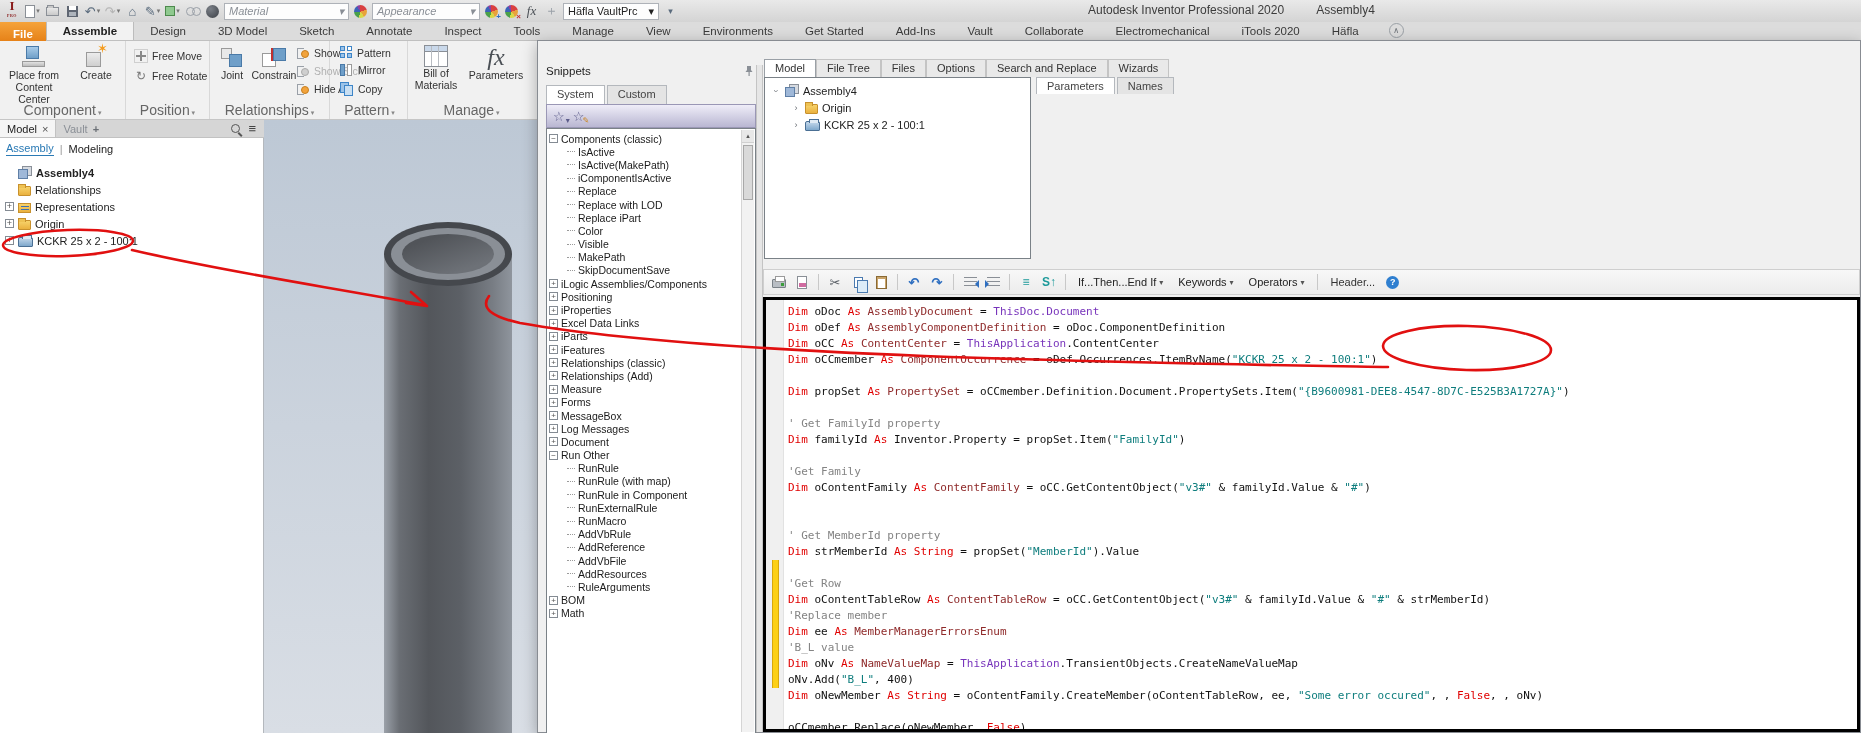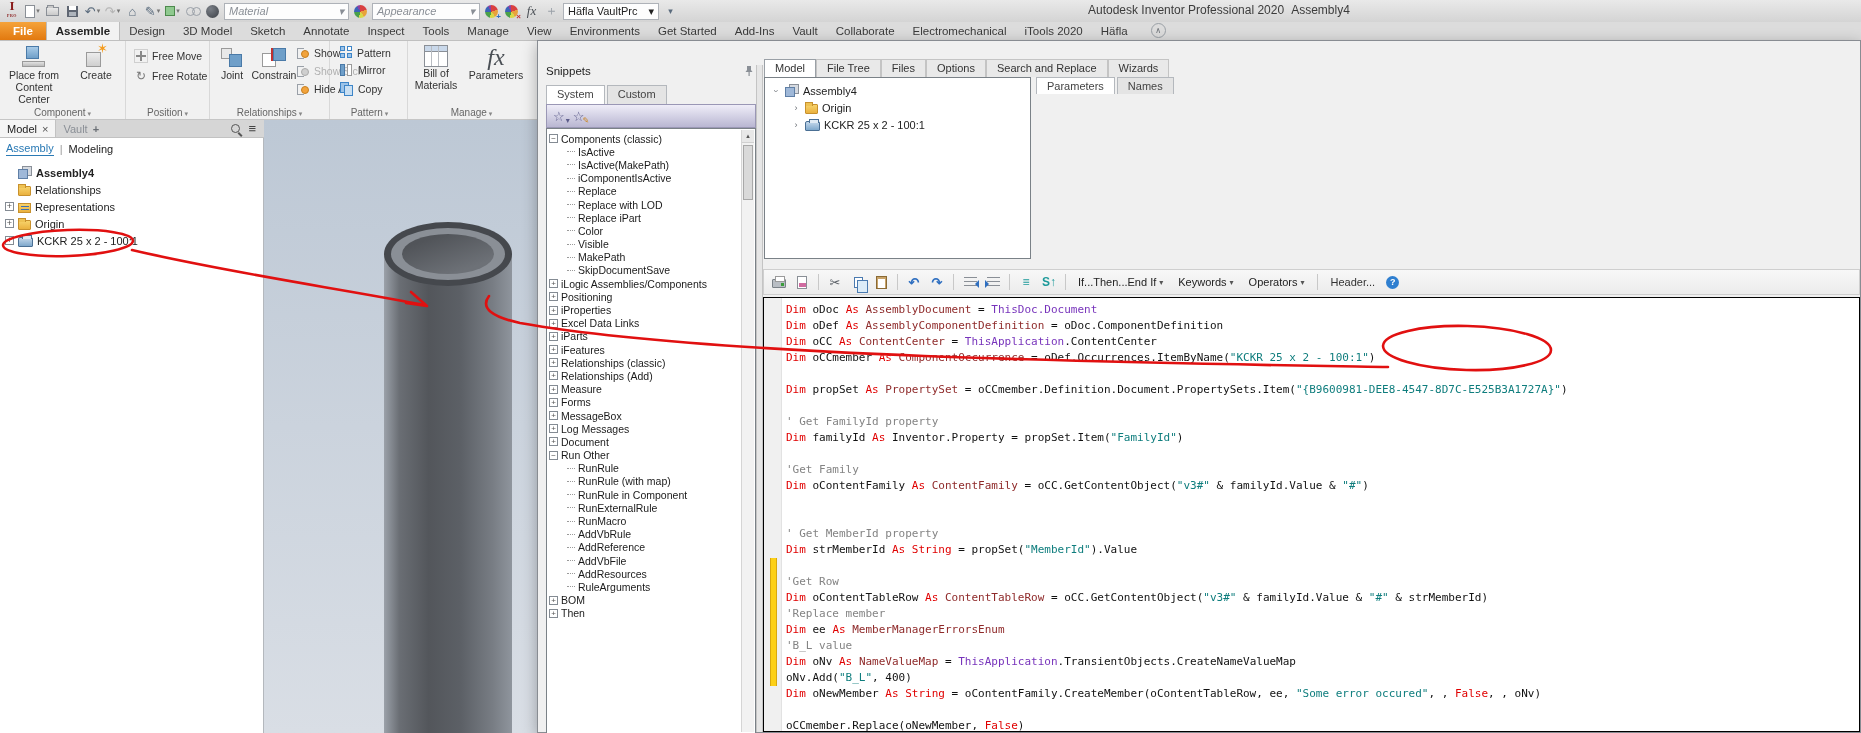--- a/index.html
+++ b/index.html
@@ -24,33 +24,33 @@
 .ic-rings{width:14px;height:8px;position:relative}
 .ic-rings::before,.ic-rings::after{content:"";position:absolute;top:0;width:7px;height:7px;border:1.5px solid #9aa0a8;border-radius:50%}
 .ic-rings::after{left:6px}
 .ic-sphere{width:13px;height:13px;border-radius:50%;background:radial-gradient(circle at 35% 30%,#7a7f87,#3c4046)}
 .qdrop{height:17px;background:#fdfdfd;border:1px solid #aeb2b8;display:flex;align-items:center;justify-content:space-between;padding:0 4px;color:#8a8f96;font-style:italic;font-size:11px}
 .qdrop.plain{font-style:normal;color:#222}
 .wheel{width:13px;height:13px;border-radius:50%;background:conic-gradient(#d94040 0 20%,#e8a23c 20% 40%,#d8d84a 40% 55%,#4aa04a 55% 75%,#3c64b8 75% 90%,#9040a0 90% 100%);position:relative}
 .wheel .badge{position:absolute;right:-3px;bottom:-3px;font-size:8px;font-style:normal;font-weight:bold}
 .badge.add{color:#2f6fc0}.badge.del{color:#c03030}
 .ic-fx{font-family:"Liberation Serif",serif;font-style:italic;font-size:13px;color:#4a4f55}
-#tb-title{position:absolute;left:1088px;top:3px;font-size:12px;color:#3c3c3c;display:flex;gap:7px;white-space:nowrap}
+#tb-title{position:absolute;left:1088px;top:3px;font-size:12px;color:#3c3c3c;display:flex;gap:32px;white-space:nowrap}
 
 
 #tabrow{position:absolute;top:22px;left:0;width:100%;height:19px;background:#dcdcdc;border-bottom:1px solid #c0c0c0;display:flex;align-items:stretch;font-size:11.5px;color:#3a3a3a}
-.rtab{padding:0 9px;display:flex;align-items:center;white-space:nowrap}
-.rtab.file{background:linear-gradient(#f5a33b,#e2790f);color:#fff;font-weight:bold;padding:6px 13px}
+.rtab{padding:0 16px;display:flex;align-items:center;white-space:nowrap}
+.rtab.file{background:linear-gradient(#f5a33b,#e2790f);color:#fff;font-weight:bold;padding:12px 13px}
 .rtab.active{background:#f2f2f2;border-left:1px solid #bcbcbc;border-right:1px solid #bcbcbc;font-weight:bold;color:#222}
 #ribbon-collapse{width:15px;height:15px;border:1px solid #9aa0a6;border-radius:50%;color:#6a6f75;font-size:8px;display:flex;align-items:center;justify-content:center;margin:1px 0 0 14px}
 
 
 #ribbon{position:absolute;top:41px;left:0;width:100%;height:79px;background:#f1f1f1;border-bottom:1px solid #c6c6c6}
 .rgroup{position:absolute;top:0;height:78px;border-right:1px solid #d8d8d8}
-.rglabel{position:absolute;bottom:1px;width:100%;text-align:center;color:#666;font-size:10px}
+.rglabel{position:absolute;bottom:1px;width:100%;text-align:center;color:#666;font-size:14px}
 .rglabel::after{content:" ▾";font-size:7px;color:#888}
 .bigbtn{position:absolute;display:flex;flex-direction:column;align-items:center;text-align:center;font-size:10.5px;color:#333;line-height:12px}
 .rowbtn{position:absolute;display:flex;align-items:center;gap:4px;font-size:10.5px;color:#333;white-space:nowrap}
 .rowbtn.dis{color:#b0b0b0}
 .cube{width:13px;height:13px;background:linear-gradient(#a8cbe8,#6f9fc9);border:1px solid #4a7aa8}
 .ic-place{position:relative;width:26px;height:24px}
 .ic-place .cube{position:absolute;left:5px;top:1px}
 .ic-place .tray{position:absolute;bottom:2px;left:1px;width:23px;height:6px;background:linear-gradient(#e2e2e2,#bdbdbd);border:1px solid #9a9a9a}
 .ic-create{position:relative;width:24px;height:24px}
 .ic-create .gbox{position:absolute;left:2px;bottom:2px;width:15px;height:15px;background:linear-gradient(#ececec,#cfcfcf);border:1px solid #9a9a9a}
@@ -175,21 +175,21 @@
 .tb-ind::after{content:"";position:absolute;top:3px;width:0;height:0;border:4px solid transparent}
 .tb-ind.l::after{right:-2px;border-right-color:#2f6fc0}
 .tb-ind.r::after{left:-2px;border-left-color:#2f6fc0}
 .tb-teal{color:#1d9a9a;font-weight:bold;font-size:12px}
 .tdrop{display:flex;align-items:center;padding:1px 5px;color:#222;white-space:nowrap}
 .tdrop::after{content:" ▾";font-size:8px;color:#555;margin-left:3px}
 .tbtn-txt{padding:1px 6px;white-space:nowrap}
 .tb-help{width:13px;height:13px;border-radius:50%;background:#2f7fd0;color:#fff;font-size:9px;display:flex;align-items:center;justify-content:center;font-weight:bold}
 
 #splitter{position:absolute;left:218px;top:24px;bottom:0;width:7px;background:#e6e6e6;border-left:1px solid #c4c4c4;border-right:1px solid #c4c4c4}
-#code-box{position:absolute;left:225px;top:256px;right:0;bottom:0;background:#fff;border:1px solid #000000;overflow:hidden}
+#code-box{position:absolute;left:225px;top:256px;right:0;bottom:0;background:#fff;border:3px solid #000000;overflow:hidden}
 #code-margin{position:absolute;left:0;top:0;bottom:0;width:18px;background:#f0f0f0;border-right:1px solid #e2e2e2}
 .chbar{position:absolute;left:6px;width:7px;height:16px;background:#fdd017;border-left:1px solid #d8a80e;border-right:1px solid #d8a80e}
 #code-lines{position:absolute;left:22px;top:4px;right:0;font:11px/16px "DejaVu Sans Mono",monospace;white-space:pre}
 .c-k{color:#e00000}.c-t{color:#8f2a2a}.c-p{color:#7733bb}.c-s{color:#0e7d7d}.c-c{color:#848484}.c-n{color:#111}
 
 #anno{position:absolute;left:0;top:0;width:1861px;height:733px;z-index:99;pointer-events:none}
 </style>
 </head>
 <body>
 
@@ -597,21 +597,21 @@
           <div class="srow lv1">
             <span class="leafdash"></span>
             <span>RuleArguments</span>
           </div>
           <div class="srow lv0">
             <span class="exp">+</span>
             <span>BOM</span>
           </div>
           <div class="srow lv0">
             <span class="exp">+</span>
-            <span>Then</span>
+            <span>Math</span>
           </div>
         </div>
       <div id="snip-scroll">
         <div class="up">▴</div>
         <div class="thumb"></div>
       </div>
     </div>
 
     <div id="splitter"></div>
 

